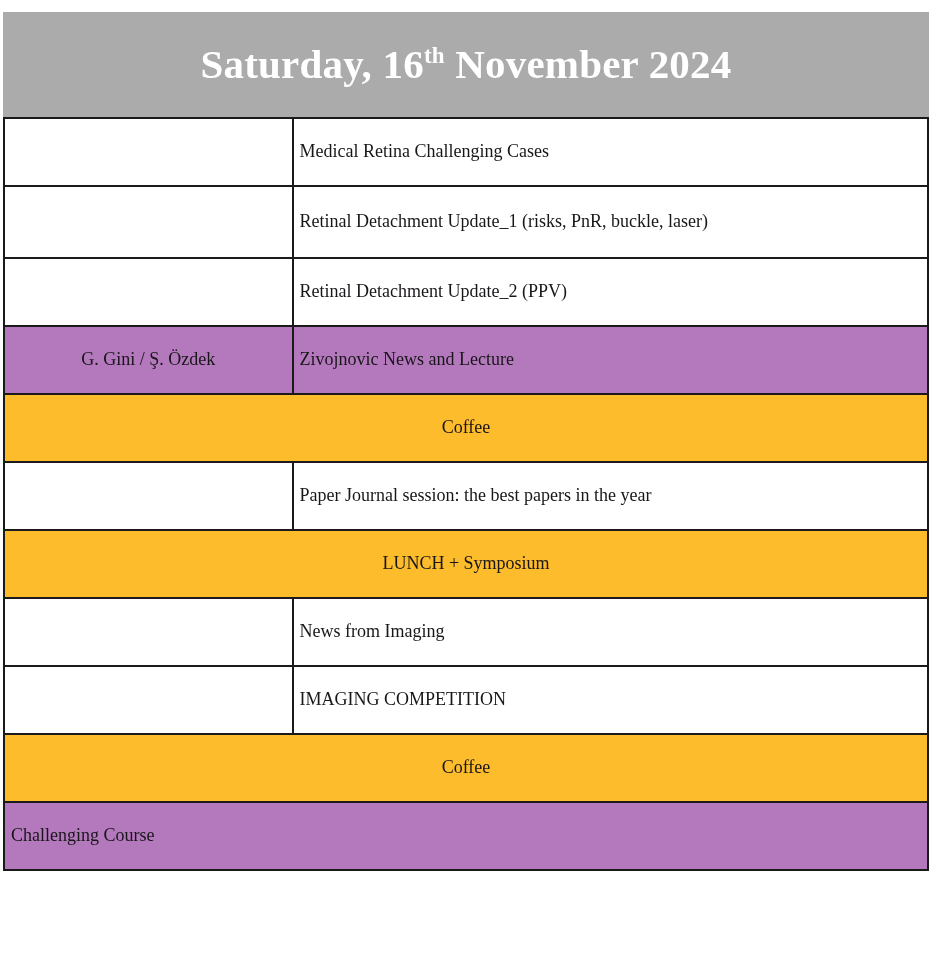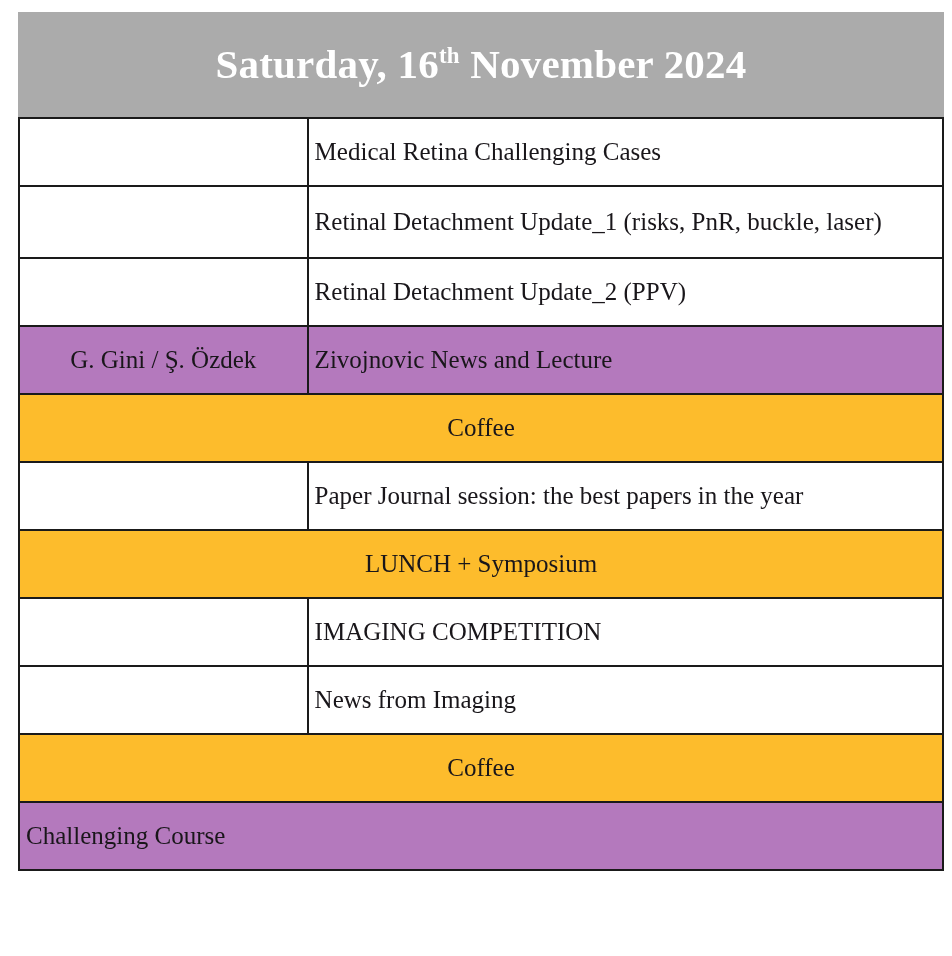--- a/index.html
+++ b/index.html
@@ -9,21 +9,21 @@
   }
   body {
     width: 952px;
     height: 956px;
     font-family: "Liberation Serif", "DejaVu Serif", serif;
     overflow: hidden;
   }
 
   .schedule-wrap {
     position: absolute;
-    left: 18px;
+    left: 3px;
     top: 12px;
     width: 926px;
   }
 
   
   .day-header {
     height: 105px;
     background: #ababab;
     display: flex;
     align-items: center;
@@ -49,21 +49,21 @@
   table.schedule {
     border-collapse: collapse;
     width: 926px;
     table-layout: fixed;
     border: 2px solid #1a1a1a;
   }
   table.schedule td {
     border: 2px solid #1a1a1a;
     padding: 0 6px;
     vertical-align: middle;
-    font-size: 25px;
+    font-size: 18px;
     color: #19161a;
     font-family: "Liberation Serif", "DejaVu Serif", serif;
     line-height: 1.18;
   }
 
   col.col-speaker { width: 288px; }
   col.col-topic   { width: 634px; }
 
   td.speaker-cell {
     text-align: center;
@@ -138,26 +138,26 @@
         <td class="speaker-cell"></td>
         <td class="topic-cell">Paper Journal session: the best papers in the year</td>
       </tr>
 
       <tr class="row-orange h-break">
         <td class="break-cell" colspan="2">LUNCH + Symposium</td>
       </tr>
 
       <tr class="row-plain h-normal">
         <td class="speaker-cell"></td>
-        <td class="topic-cell">IMAGING COMPETITION</td>
+        <td class="topic-cell">News from Imaging</td>
       </tr>
 
       <tr class="row-plain h-normal">
         <td class="speaker-cell"></td>
-        <td class="topic-cell">News from Imaging</td>
+        <td class="topic-cell">IMAGING COMPETITION</td>
       </tr>
 
       <tr class="row-orange h-break">
         <td class="break-cell" colspan="2">Coffee</td>
       </tr>
 
       <tr class="row-purple h-break">
         <td class="full-left-cell" colspan="2">Challenging Course</td>
       </tr>
 

